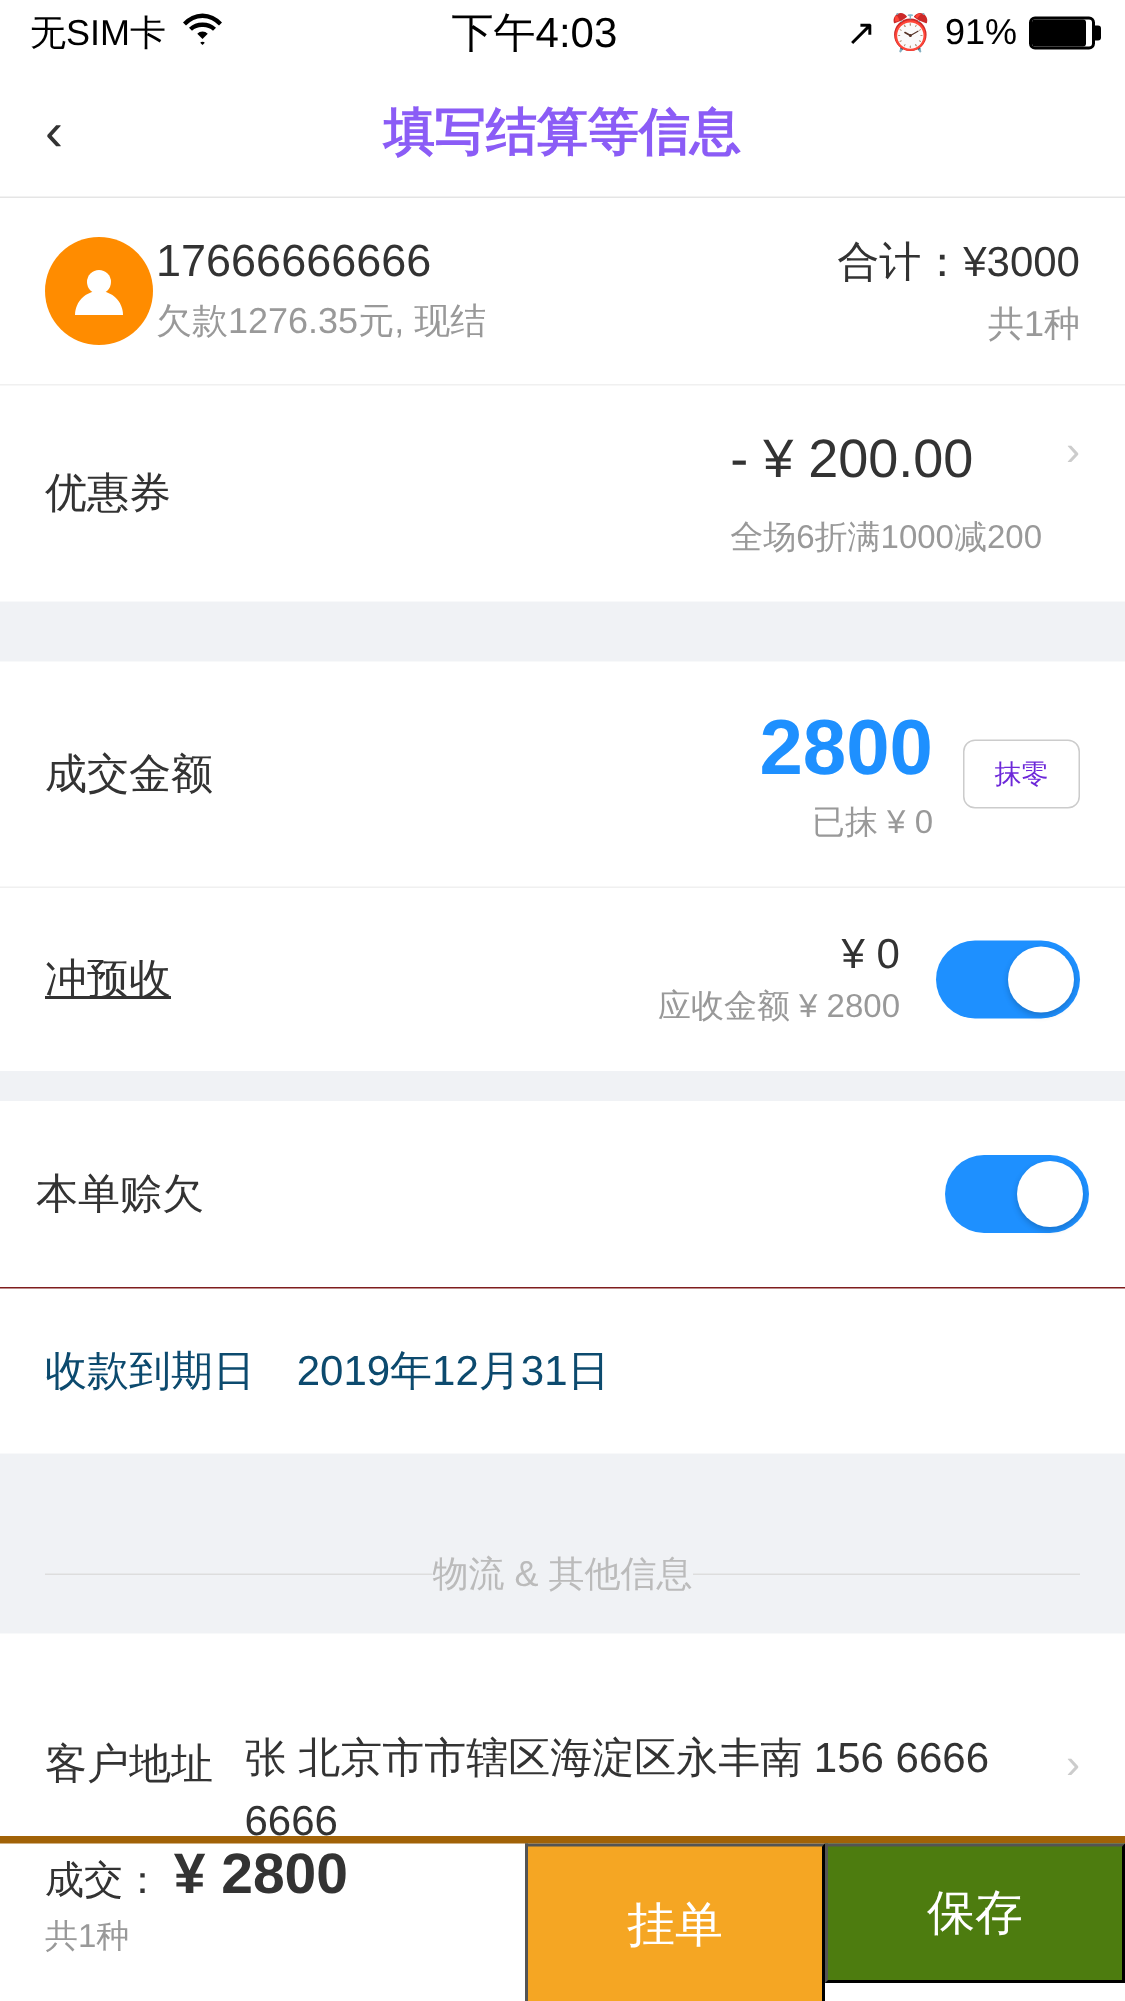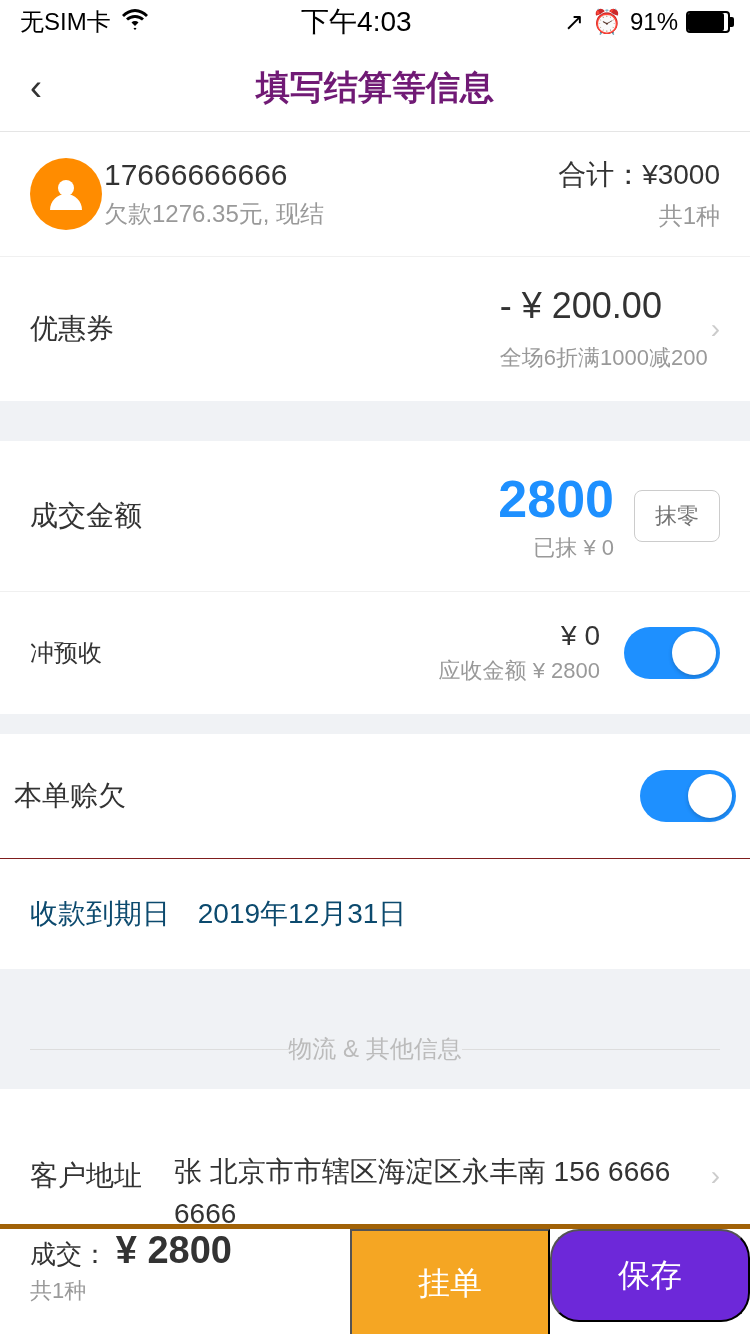--- a/index.html
+++ b/index.html
@@ -56,21 +56,21 @@
     .nav-back {
       position: absolute;
       left: 30px;
       font-size: 36px;
       color: #333;
       cursor: pointer;
     }
     .nav-title {
       font-size: 34px;
       font-weight: 600;
-      color: #701a75;
+      color: #8b5cf6;
     }
 
     
     .content {
       width: 750px;
       background: #f0f2f5;
       padding-bottom: 120px;
     }
 
     
@@ -131,22 +131,21 @@
       align-items: center;
       justify-content: space-between;
       border-top: 1px solid #f0f0f0;
     }
     .coupon-label {
       font-size: 28px;
       color: #333;
     }
     .coupon-right {
       display: flex;
-      align-items: center;
-      gap: 3px;
+      gap: 16px;
     }
     .coupon-discount {
       font-size: 36px;
       color: #333;
       font-weight: 500;
     }
     .coupon-desc {
       font-size: 22px;
       color: #999;
       margin-top: 16px;
@@ -191,37 +190,38 @@
     .amount-sub {
       font-size: 22px;
       color: #999;
       text-align: right;
       margin-top: 4px;
     }
     .round-btn {
       border: 1px solid #ccc;
       border-radius: 8px;
       padding: 10px 20px;
-      font-size: 22px;
-      color: #737373;
+      font-size: 18px;
+      color: #6d28d9;
       background: #fff;
       cursor: pointer;
     }
 
     
     .prepaid-row {
       padding: 28px 30px;
       display: flex;
       align-items: center;
       justify-content: space-between;
       border-top: 1px solid #f0f0f0;
     }
     .prepaid-label {
-      font-size: 24px;
-      color: #333;
+      font-size: 28px;
+      color: #333;
+      text-decoration: underline;
     }
     .prepaid-right {
       display: flex;
       align-items: center;
       gap: 24px;
     }
     .prepaid-values {
       text-align: right;
     }
     .prepaid-amount {
@@ -250,21 +250,21 @@
       border-radius: 50%;
       background: #fff;
       position: absolute;
       top: 4px;
       right: 4px;
       box-shadow: 0 2px 4px rgba(0,0,0,0.2);
     }
 
     
     .debt-row {
-      padding: 36px 14px;
+      padding: 36px 24px;
       display: flex;
       align-items: center;
       justify-content: space-between;
       font-family: Liberation Serif, serif;
     }
     .debt-label {
       font-size: 28px;
       color: #333;
     }
 
@@ -297,21 +297,21 @@
       background: #fff;
       padding: 28px 30px;
       display: flex;
       align-items: center;
       justify-content: space-between;
     }
     .address-label {
       font-size: 28px;
       color: #333;
       flex-shrink: 0;
-      margin-right: 32px;
+      margin-right: 21px;
     }
     .address-value {
       font-size: 28px;
       color: #333;
       flex: 1;
       line-height: 1.5;
       margin-top: 34px;
     }
 
     
@@ -351,28 +351,27 @@
       display: flex;
       align-items: center;
       justify-content: center;
       font-size: 32px;
       color: #fff;
       cursor: pointer;
     }
     .btn-save {
       width: 200px;
       height: 93px;
-      background: #6d28d9;
+      background: #4d7c0f;
       display: flex;
       align-items: center;
       justify-content: center;
       font-size: 32px;
       color: #fff;
       cursor: pointer;
-      border-radius: 29px;
     }
 
     
     .battery {
       display: inline-block;
       width: 44px;
       height: 22px;
       border: 2px solid #000;
       border-radius: 4px;
       position: relative;

